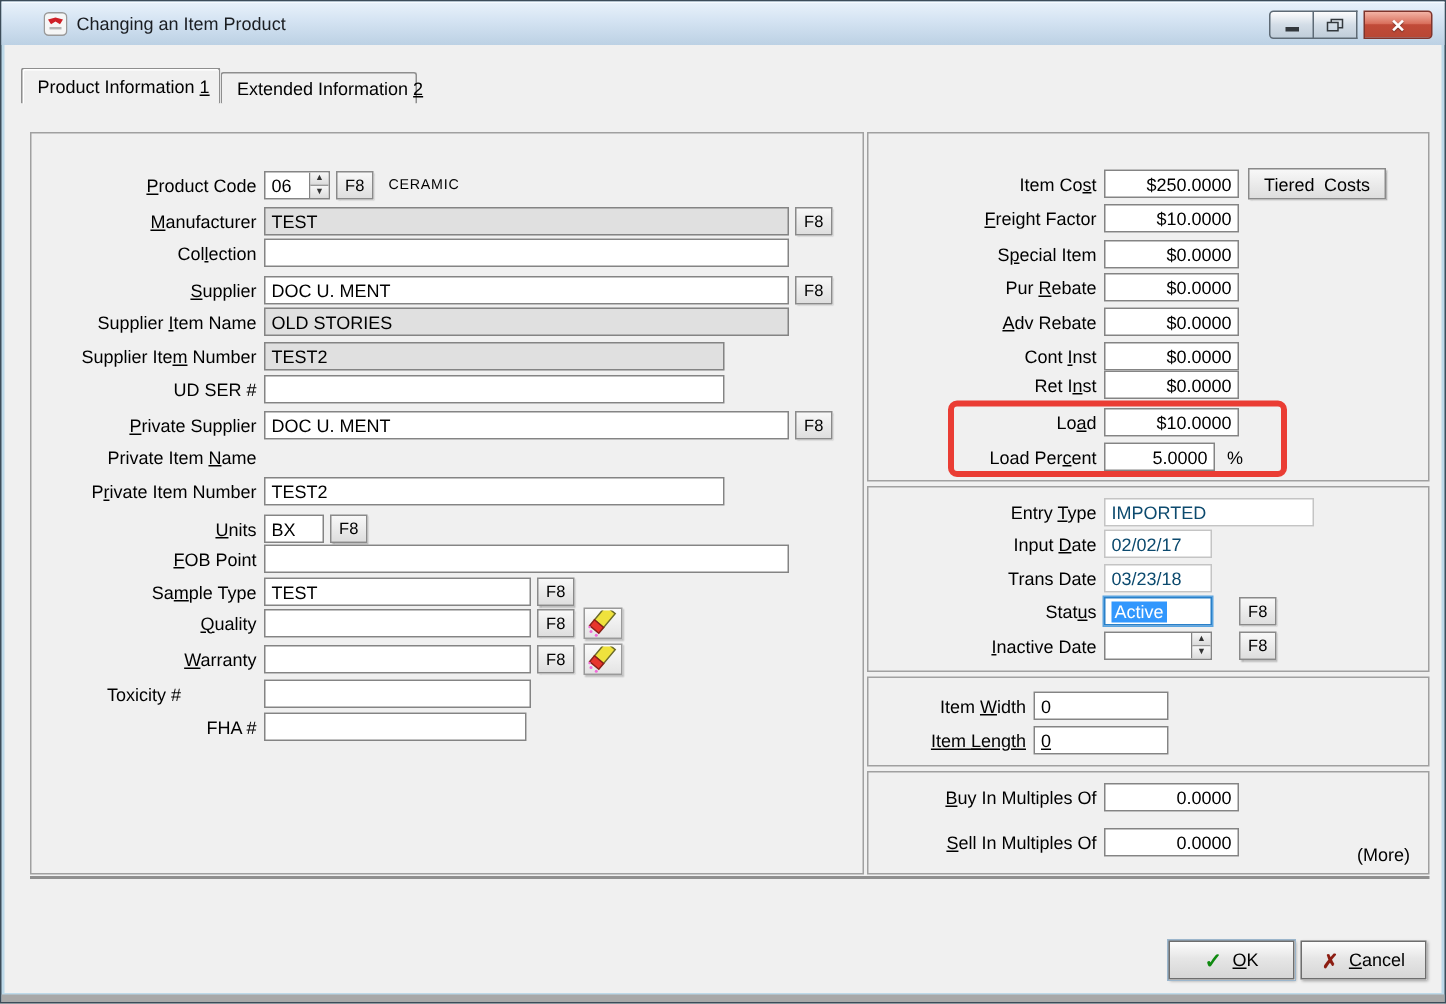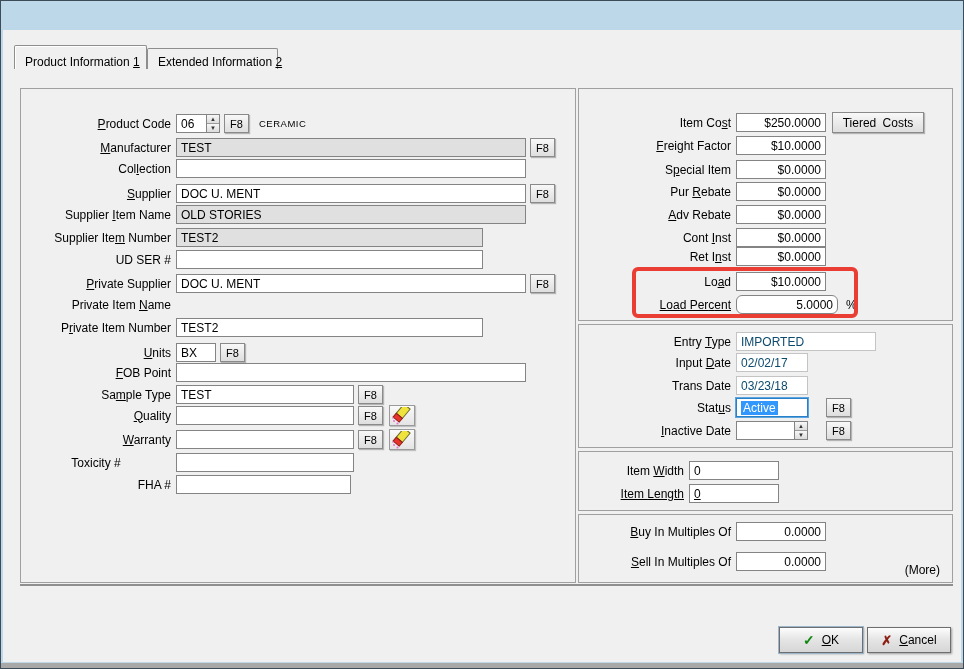--- a/index.html
+++ b/index.html
@@ -20,21 +20,21 @@
   .winbtn.min{width:30px;border-radius:3px 0 0 3px;background:linear-gradient(#fdfdfd,#d3dde7 50%,#c0cdd9);}
   .winbtn.res{width:29px;border-left:none;background:linear-gradient(#fdfdfd,#d3dde7 50%,#c0cdd9);}
   .winbtn.close{width:46px;margin-left:4px;border-radius:0 3px 3px 0;border-color:#7e342c;
     background:linear-gradient(#f3b3a5,#d9705d 45%,#c14a38 50%,#b84734);}
   .min-glyph{width:9px;height:3px;background:#33383d;margin-top:6px;}
   .x-glyph{color:#fff;font-weight:bold;font-size:12px;line-height:1;text-shadow:0 1px 1px rgba(0,0,0,.45);}
 
   
   .tabs{position:absolute;left:14px;top:45px;height:24px;}
   .tab{position:absolute;bottom:0;background:#f0f0f0;border:1px solid #8e8e8e;border-bottom:none;
-       border-radius:2px 2px 0 0;padding:0 10px;display:flex;align-items:flex-end;white-space:pre;}
+       border-radius:2px 2px 0 0;padding:0 10px;display:flex;align-items:center;white-space:pre;}
   .tab.active{left:0;height:24px;width:133px;z-index:2;box-shadow:inset 1px 1px 0 #fff;}
   .tab.inactive{left:133px;height:21px;width:131px;}
 
   
   .panel{position:absolute;background:#f0f0f0;border:1px solid #a0a0a0;}
   #left-panel{left:20px;top:88px;width:556px;height:495px;}
   #cost-panel{left:578px;top:88px;width:375px;height:233px;}
   #entry-panel{left:578px;top:324px;width:375px;height:124px;}
   #dim-panel{left:578px;top:451px;width:375px;height:60px;}
   #mult-panel{left:578px;top:514px;width:375px;height:69px;}
@@ -85,20 +85,42 @@
   #ok-btn{left:779px;box-shadow:0 0 0 1px #9cb6cc,1px 1px 2px rgba(0,0,0,.35);}
   #cancel-btn{left:867px;}
 </style>
 </head>
 <body>
 
 <div class="win">
   <div class="client"></div>
   <div class="bottom-edge"></div>
 
+  <div class="titlebar">
+    <svg class="app-icon" viewBox="0 0 16 16">
+      <rect x="0.5" y="0.5" width="15" height="15" rx="3" fill="#f6f6f6" stroke="#9a9a9a"></rect>
+      <path d="M3 5 L8 3.6 L13 5 L11 8.2 L8 6.4 L5 8.2 Z" fill="#cf2027"></path>
+      <rect x="4" y="10" width="8" height="1.6" fill="#b4b4b4"></rect>
+    </svg>
+    <span class="title-text">Changing an Item Product</span>
+    <div class="win-controls">
+      <div class="winbtn min">
+        <div class="min-glyph"></div>
+      </div>
+      <div class="winbtn res">
+        <svg width="12" height="10" viewBox="0 0 12 10">
+          <rect x="1" y="3" width="7" height="5.5" fill="none" stroke="#33383d"></rect>
+          <path d="M3.5 3 V1 H11 V6.5 H8" fill="none" stroke="#33383d"></path>
+        </svg>
+      </div>
+      <div class="winbtn close">
+        <span class="x-glyph">✕</span>
+      </div>
+    </div>
+  </div>
 
   <div class="tabs">
     <div class="tab active"><span><span>Product Information </span><u>1</u><span></span></span></div>
     <div class="tab inactive"><span><span>Extended Information </span><u>2</u><span></span></span></div>
   </div>
 
   <div class="panel" id="left-panel">
       <div class="row" style="margin-top: 25px;">
         <label class="lbl" style="width: 150px;"><span></span><u>P</u><span>roduct Code</span></label>
         <div class="field" style="width: 44px;">
@@ -278,22 +300,22 @@
           <span class="val">$0.0000</span>
         </div>
       </div>
       <div class="row" style="margin-top: 6px;">
         <label class="lbl" style="width: 152px;"><span>Lo</span><u>a</u><span>d</span></label>
         <div class="field ra" style="width: 90px;">
           <span class="val">$10.0000</span>
         </div>
       </div>
       <div class="row" style="margin-top: 4px;">
-        <label class="lbl" style="width: 152px; text-decoration: underline;"><span>Load Per</span><u>c</u><span>ent</span></label>
-        <div class="field ra" style="width: 102px; border-radius: 6px;">
+        <label class="lbl" style="width: 152px;"><span>Load Per</span><u>c</u><span>ent</span></label>
+        <div class="field ra" style="width: 74px;">
           <span class="val">5.0000</span>
         </div>
         <span class="sfx">%</span>
       </div>
     </div>
   <div class="panel" id="entry-panel">
       <div class="row" style="margin-top: 7px;">
         <label class="lbl" style="width: 152px;"><span>Entry </span><u>T</u><span>ype</span></label>
         <div class="field dis" style="width: 140px;">
           <span class="val">IMPORTED</span>

